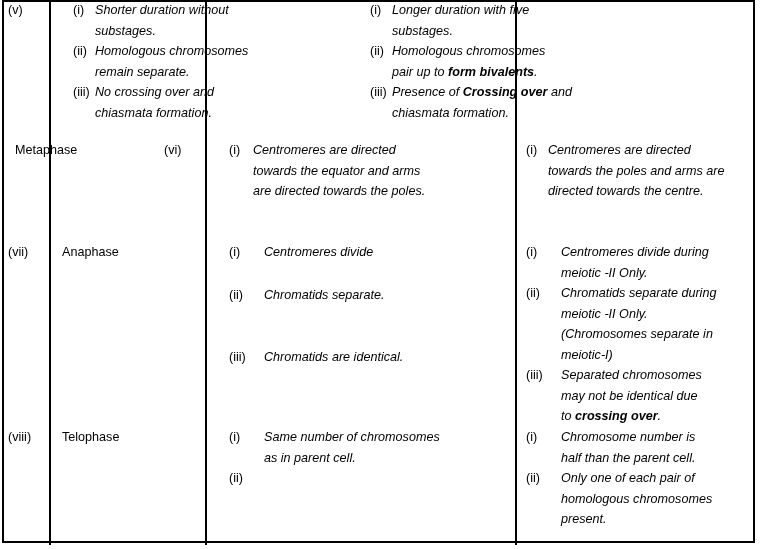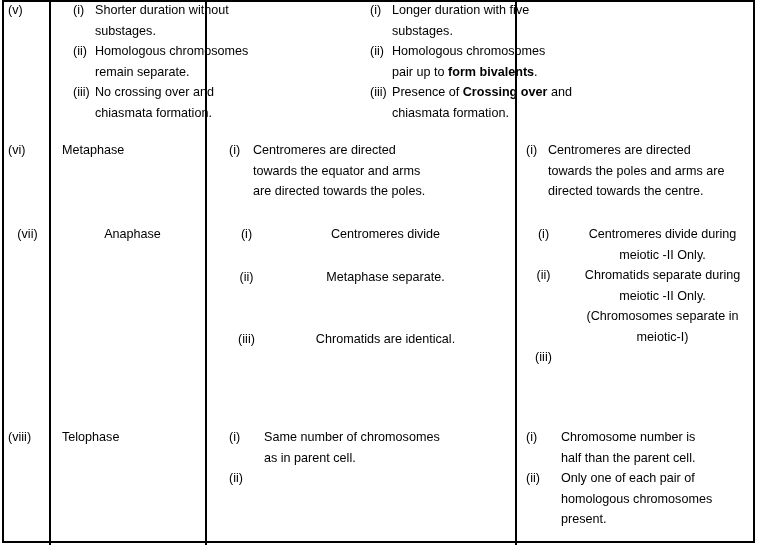--- a/index.html
+++ b/index.html
@@ -78,20 +78,21 @@
   .item {
     display: flex;
     align-items: flex-start;
   }
   .item-marker {
     flex: 0 0 auto;
     white-space: nowrap;
   }
   .item-text {
     flex: 1 1 auto;
+    font-style: italic;
   }
 
   
   .m-narrow .item-marker { width: 24px; }
   .m-wide   .item-marker { width: 35px; }
   .m-tight  .item-marker { width: 22px; }
 
   b { font-weight: bold; }
 </style>
 </head>
@@ -135,72 +136,73 @@
               <span class="item-text">Homologous chromosomes<br>pair up to <b>form bivalents</b>.</span>
             </div>
             <div class="item">
               <span class="item-marker">(iii)</span>
               <span class="item-text">Presence of <b>Crossing over</b> and<br>chiasmata formation.</span>
             </div>
           </div>
         </div>
       </div>
       <div class="row" style="top: 140px;">
+        <div class="cell cell-phase">Metaphase</div>
         <div class="cell cell-num">(vi)</div>
-        <div class="cell cell-phase">Metaphase</div>
         <div class="cell cell-mit">
           <div class="items m-narrow">
             <div class="item">
               <span class="item-marker">(i)</span>
               <span class="item-text">Centromeres are directed<br>towards the equator and arms<br>are directed  towards the poles.</span>
             </div>
           </div>
         </div>
         <div class="cell cell-mei">
           <div class="items m-tight">
             <div class="item">
               <span class="item-marker">(i)</span>
               <span class="item-text">Centromeres are directed<br>towards  the poles and arms are<br>directed  towards the centre.</span>
             </div>
           </div>
         </div>
       </div>
-      <div class="row" style="top: 224px; text-align: center;">
+      <div class="row" style="top: 242px;">
         <div class="cell cell-num">(vii)</div>
         <div class="cell cell-phase">Anaphase</div>
         <div class="cell cell-mit">
           <div class="items m-wide">
             <div class="item">
               <span class="item-marker">(i)</span>
               <span class="item-text">Centromeres divide</span>
             </div>
             <div style="height: 22px;"></div>
             <div class="item">
               <span class="item-marker">(ii)</span>
-              <span class="item-text">Metaphase separate.</span>
+              <span class="item-text">Chromatids separate.</span>
             </div>
             <div style="height: 42px;"></div>
             <div class="item">
               <span class="item-marker">(iii)</span>
               <span class="item-text">Chromatids are identical.</span>
             </div>
           </div>
         </div>
         <div class="cell cell-mei">
           <div class="items m-wide">
             <div class="item">
               <span class="item-marker">(i)</span>
               <span class="item-text">Centromeres divide during<br>meiotic -II Only.</span>
             </div>
             <div class="item">
               <span class="item-marker">(ii)</span>
               <span class="item-text">Chromatids separate during<br>meiotic -II Only.<br>(Chromosomes separate in<br>meiotic-I)</span>
             </div>
             <div class="item">
               <span class="item-marker">(iii)</span>
+              <span class="item-text">Separated chromosomes<br>may not be identical due<br>to <b>crossing over</b>.</span>
             </div>
           </div>
         </div>
       </div>
       <div class="row" style="top: 427px;">
         <div class="cell cell-num">(viii)</div>
         <div class="cell cell-phase">Telophase</div>
         <div class="cell cell-mit">
           <div class="items m-wide">
             <div class="item">

